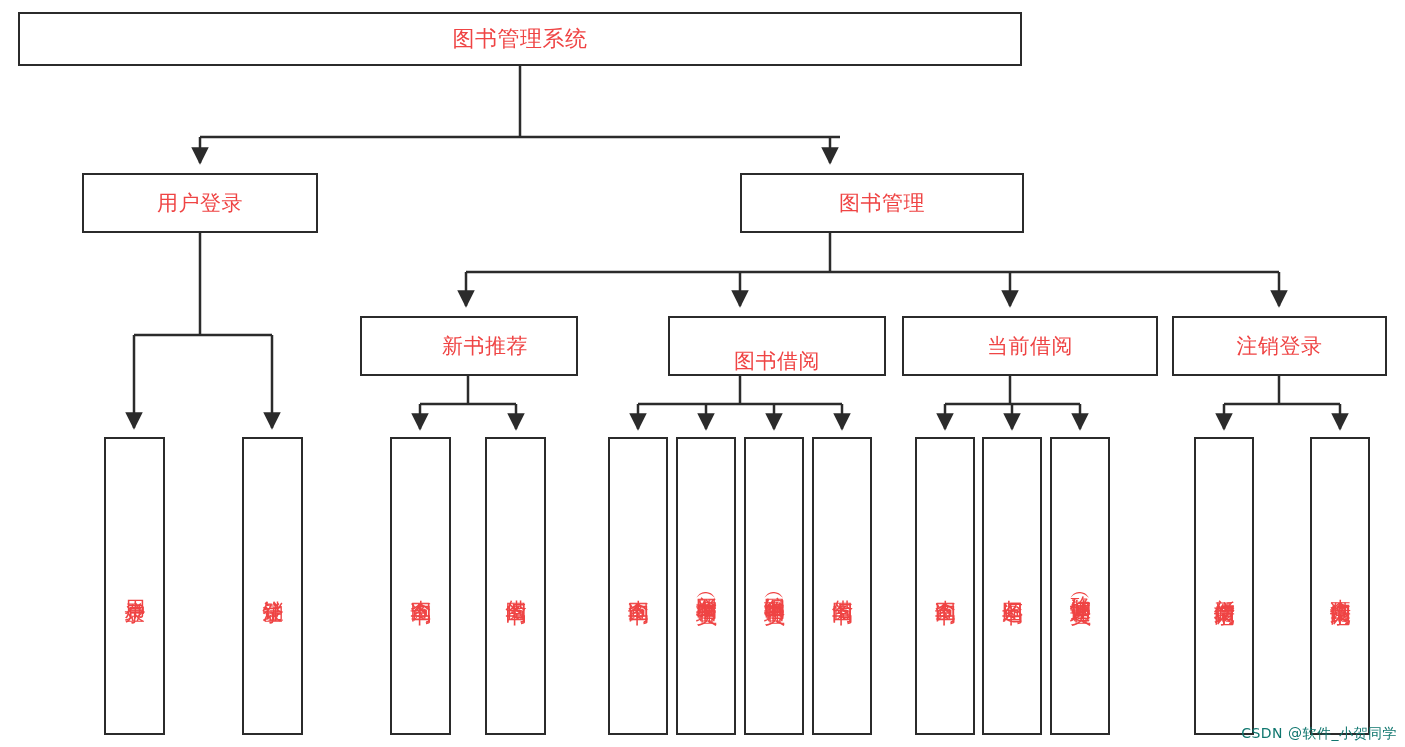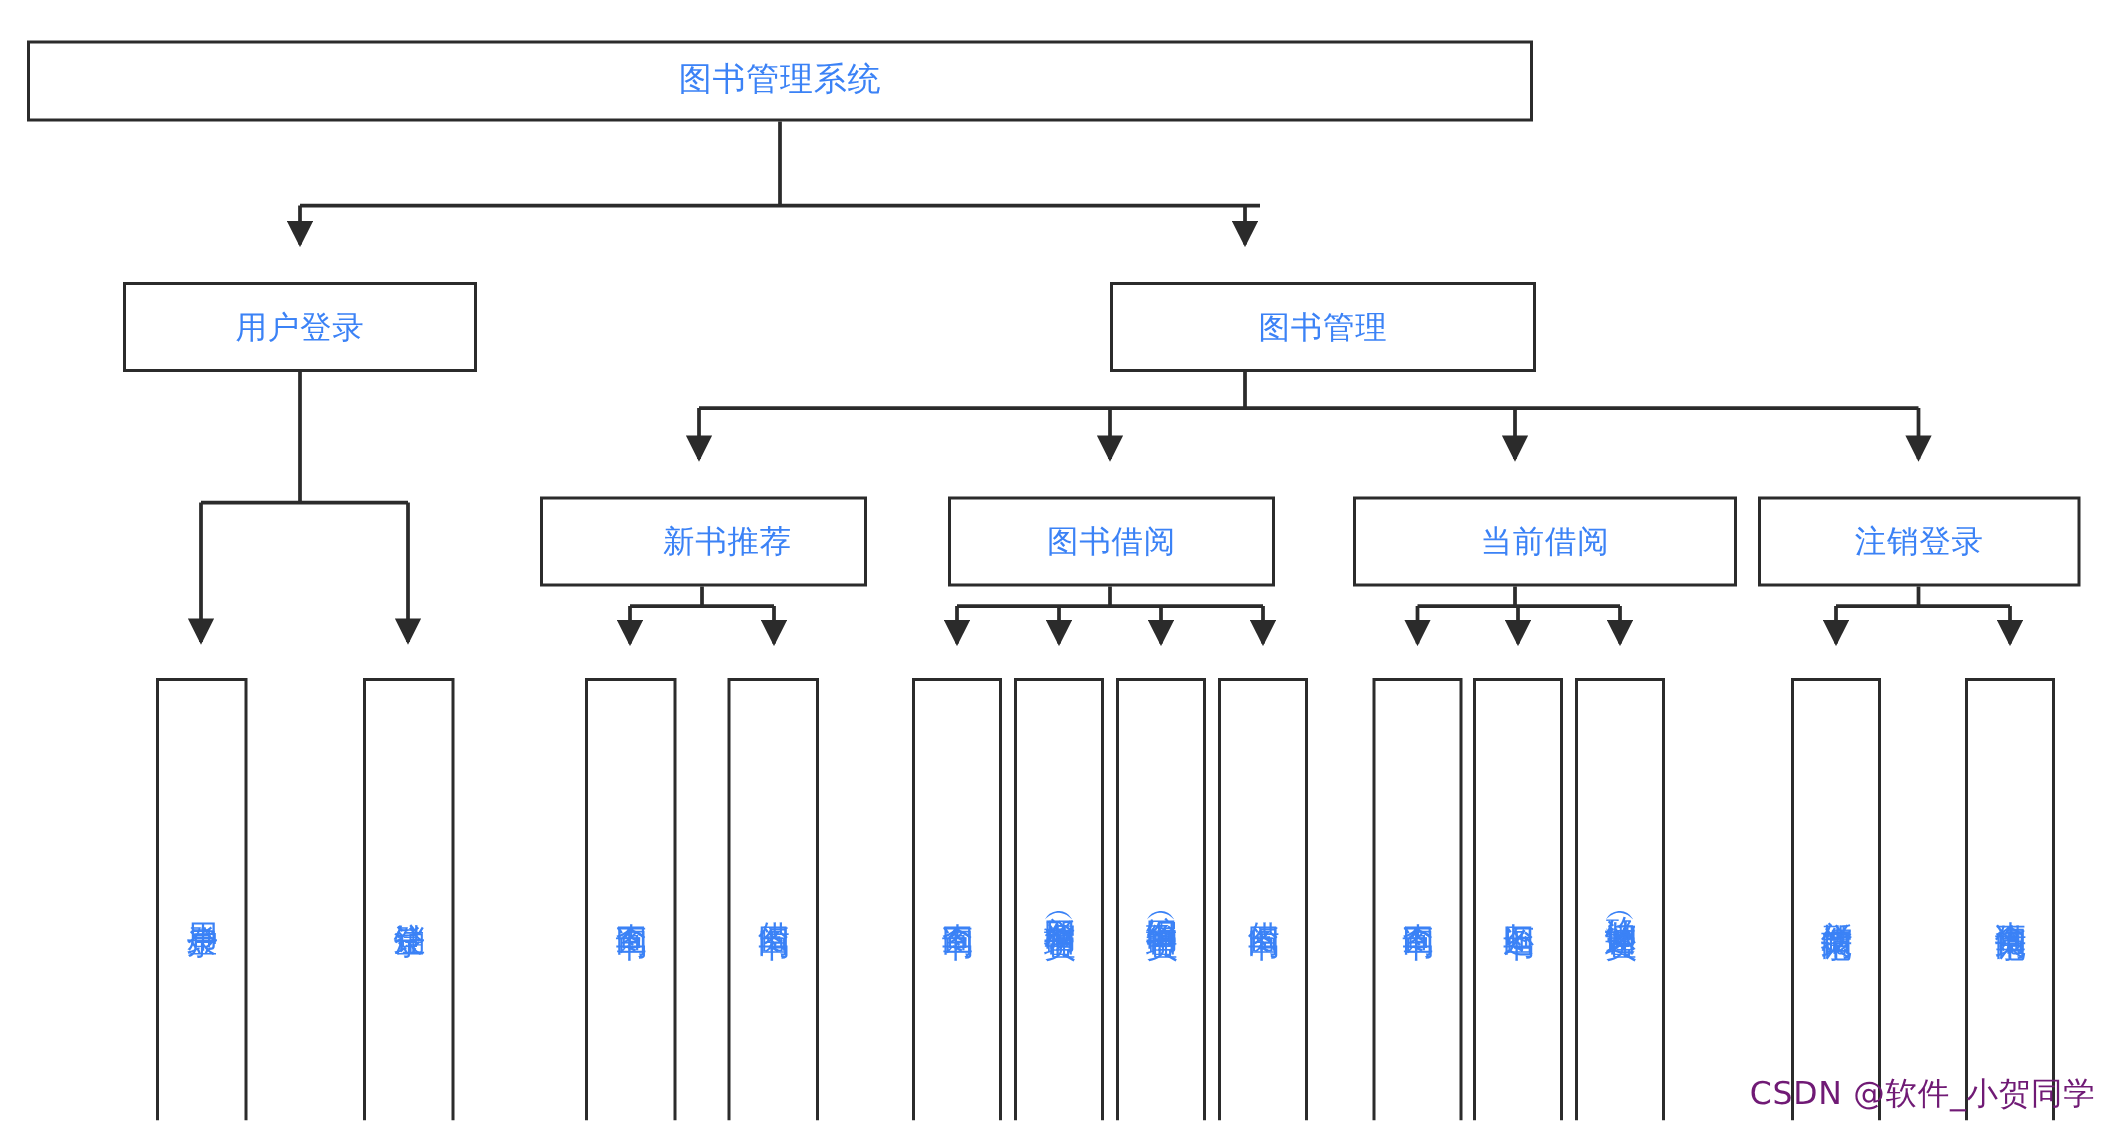--- a/index.html
+++ b/index.html
@@ -26,22 +26,21 @@
     pointer-events: none;
   }
   .node {
     position: absolute;
     box-sizing: border-box;
     border: 2.5px solid #2b2b2b;
     background: #ffffff;
     display: flex;
     align-items: center;
     justify-content: center;
-    color: #3b82f6;
-    margin-top: 15px;
+    color: #ef4444;
   }
   .node-label {
     display: block;
     text-align: center;
     line-height: 1.18;
     white-space: nowrap;
   }
   .h-node .node-label {
     font-size: 21px;
     letter-spacing: 0.5px;
@@ -53,22 +52,22 @@
     letter-spacing: 1.5px;
     line-height: 1;
   }
   #title-node .node-label {
     font-size: 22px;
   }
   .watermark {
     position: absolute;
     right: 8px;
     bottom: 4px;
-    font-size: 21px;
-    color: #701a75;
+    font-size: 14px;
+    color: #0f766e;
     letter-spacing: 0.5px;
     white-space: nowrap;
     user-select: none;
   }
 </style>
 </head>
 <body>
 
 <div id="canvas">
 
@@ -129,21 +128,21 @@
   <div class="node h-node" style="left:82px; top:173px; width:236px; height:60px;">
     <span class="node-label">用户登录</span>
   </div>
   <div class="node h-node" style="left:740px; top:173px; width:284px; height:60px;">
     <span class="node-label">图书管理</span>
   </div>
 
   <div class="node h-node" style="left:360px; top:316px; width:218px; height:60px;padding-left:32px;">
     <span class="node-label">新书推荐</span>
   </div>
-  <div class="node h-node" style="left:632px; top:316px; width:218px; height:60px;">
+  <div class="node h-node" style="left:668px; top:316px; width:218px; height:60px;align-items:flex-end;">
     <span class="node-label">图书借阅</span>
   </div>
   <div class="node h-node" style="left:902px; top:316px; width:256px; height:60px;">
     <span class="node-label">当前借阅</span>
   </div>
   <div class="node h-node" style="left:1172px; top:316px; width:215px; height:60px;">
     <span class="node-label">注销登录</span>
   </div>
 
   <div class="node v-node" style="left:104px; top:437px; width:61px; height:298px;">

